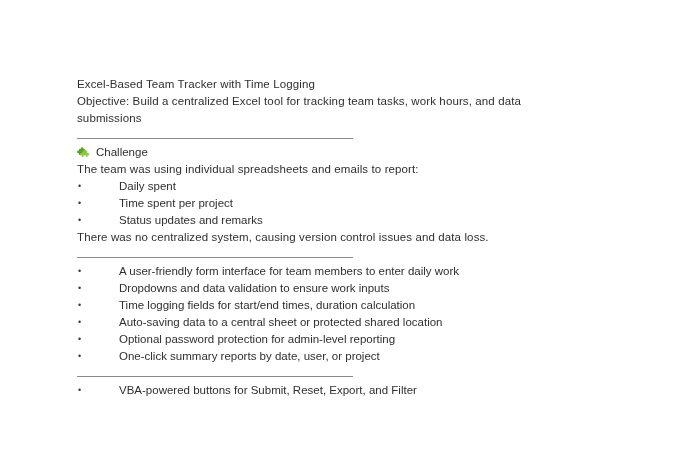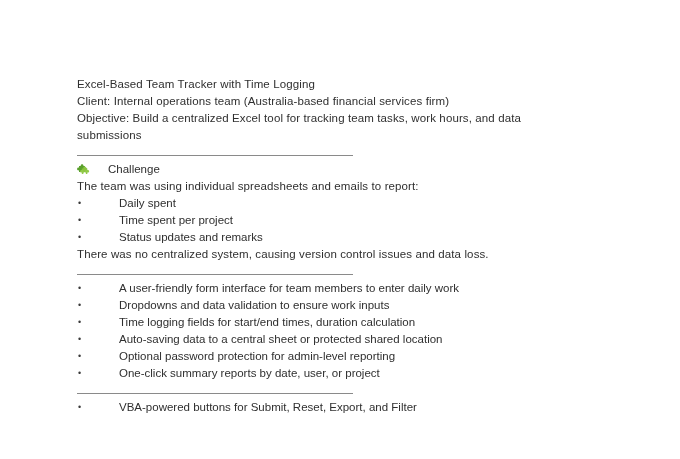--- a/index.html
+++ b/index.html
@@ -36,21 +36,21 @@
     height: 0;
     border-top: 1px solid #8a8a8a;
     margin: 11px 0 5px 0;
   }
   .section-head {
     font-size: 11.5px;
     line-height: 17px;
     color: #2f2f2f;
     display: flex;
     align-items: center;
-    gap: 18px;
+    gap: 6px;
     white-space: nowrap;
   }
   .sec-icon {
     width: 13px;
     height: 13px;
     flex: 0 0 13px;
     display: inline-block;
     position: relative;
     top: 0px;
   }
@@ -74,21 +74,20 @@
   }
   .wrap-ok { white-space: normal; }
 </style>
 </head>
 <body>
 
 <div class="doc">
 
   <div class="meta-block">
     <div class="line">Excel-Based Team Tracker with Time Logging</div>
-    <div class="line">Client: Internal operations team (Australia-based financial services firm)</div>
     <div class="line wrap-ok">Objective: Build a centralized Excel tool for tracking team tasks, work hours, and data submissions</div>
   </div>
 
   <div>
     <div class="divider"></div>
     <div class="section-head">
       <span class="sec-icon">
         <svg viewBox="0 0 16 16" width="13" height="13" aria-hidden="true">
           <path d="M6.2 1.4c1.0 0 1.8.7 1.8 1.6 0 .3-.1.5-.2.7h1.9v2.1c.2-.1.5-.2.8-.2.9 0 1.6.8 1.6 1.8s-.7 1.8-1.6 1.8c-.3 0-.6-.1-.8-.2v2.2H7.9c.1-.2.2-.5.2-.8 0-.9-.8-1.6-1.8-1.6s-1.8.7-1.8 1.6c0 .3.1.6.2.8H2.5V9c-.2.1-.5.2-.8.2-.9 0-1.6-.8-1.6-1.8S.8 5.6 1.7 5.6c.3 0 .6.1.8.2V3.7h2.2c-.1-.2-.2-.4-.2-.7 0-.9.8-1.6 1.7-1.6z" fill="#5aa02c"></path>
           <path d="M9.6 4.6c.9 0 1.6.7 1.6 1.5 0 .25-.06.47-.16.66h1.7v1.9c.2-.1.44-.16.7-.16.84 0 1.5.72 1.5 1.62s-.66 1.62-1.5 1.62c-.26 0-.5-.06-.7-.16v1.98h-1.9c.1-.2.16-.43.16-.68 0-.84-.72-1.5-1.6-1.5s-1.6.66-1.6 1.5c0 .25.06.48.16.68H5.9v-1.9c-.2.1-.44.15-.7.15-.84 0-1.5-.72-1.5-1.62s.66-1.62 1.5-1.62c.26 0 .5.06.7.16V6.76h1.96c-.1-.19-.16-.41-.16-.66 0-.8.72-1.5 1.6-1.5z" fill="#8cc63f" opacity="0.95"></path>

